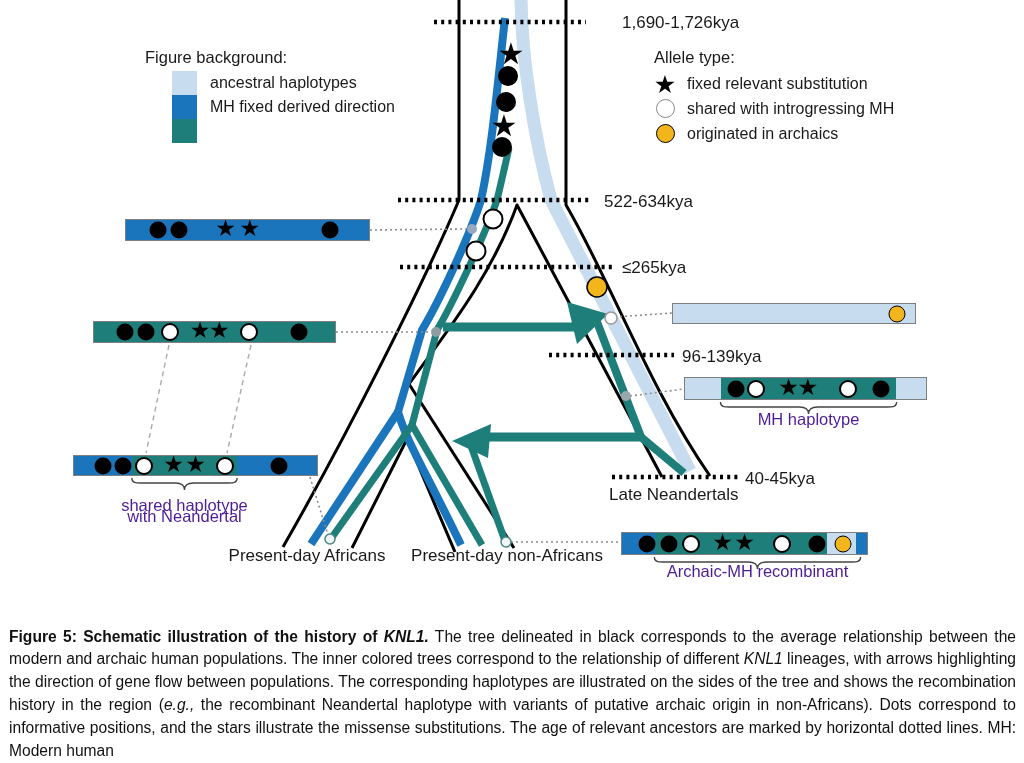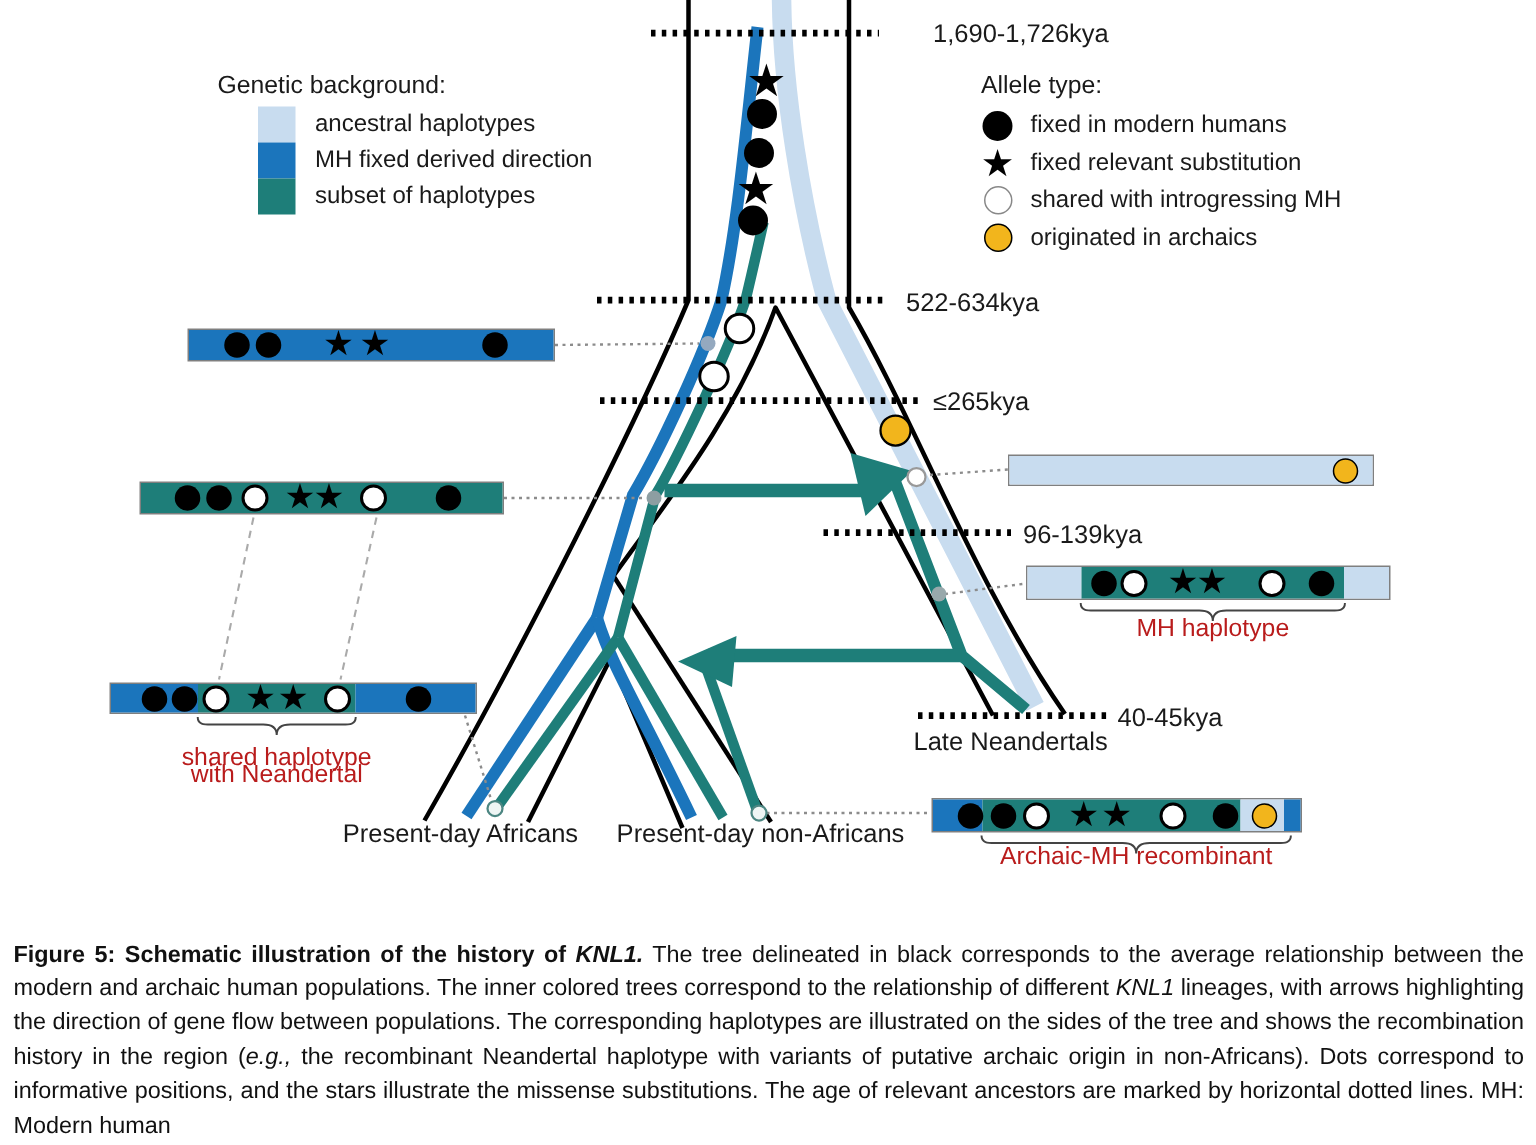--- a/index.html
+++ b/index.html
@@ -12,21 +12,21 @@
   .hapbar{position:absolute;display:flex;box-sizing:border-box;
           border:1px solid rgba(0,0,0,.5);}
   .seg{height:100%;}
   .mk{position:absolute;top:50%;transform:translate(-50%,-50%);border-radius:50%;}
   .mk-black{width:17px;height:17px;background:#000;}
   .mk-white{width:14px;height:14px;background:#fff;border:2px solid #000;}
   .mk-yellow{width:15px;height:15px;border:1.5px solid #000;}
   .mk-star{background:none;border-radius:0;font-size:23px;line-height:1;color:#000;
            transform:translate(-50%,-55%);}
   .bar-label{position:absolute;transform:translateX(-50%);font-size:16.5px;
-             white-space:nowrap;text-align:left;color:#b91c1c;}
+             white-space:nowrap;text-align:left;color:#4c1d95;}
 
   .legend{position:absolute;}
   .legend-title{font-size:16.5px;margin:0 0 4px 2px;}
   .lrow{display:flex;align-items:center;padding-left:29px;}
   .swatch{width:25px;height:24px;flex:0 0 25px;}
   .llabel{padding-left:13px;font-size:16px;line-height:24px;}
   .arow{display:flex;align-items:center;height:25px;}
   .sym{width:26px;display:flex;justify-content:center;align-items:center;flex:0 0 26px;}
   .sym-dot{width:20px;height:20px;border-radius:50%;background:#000;}
   .sym-white{width:17px;height:17px;border-radius:50%;background:#fff;border:1.7px solid #888;}
@@ -131,52 +131,45 @@
     </g>
 
     <g class="svg-label" font-size="17">
       <text x="307" y="561" text-anchor="middle">Present-day Africans</text>
       <text x="507" y="561" text-anchor="middle">Present-day non-Africans</text>
       <text x="609" y="500">Late Neandertals</text>
     </g>
   </svg>
 
   <div class="legend" style="left:143px;top:48px;">
-    <div class="legend-title">Genetic background:</div>
+    <div class="legend-title">Figure background:</div>
     <div id="legend-bg-items">
         <div class="lrow">
           <div class="swatch" style="background: rgb(200, 220, 239);"></div>
           <div class="llabel">
             <div>ancestral haplotypes</div>
           </div>
         </div>
         <div class="lrow">
           <div class="swatch" style="background: rgb(27, 117, 188);"></div>
           <div class="llabel">
             <div>MH fixed derived direction</div>
           </div>
         </div>
         <div class="lrow">
           <div class="swatch" style="background: rgb(30, 126, 121);"></div>
           <div class="llabel">
-            <div>subset of haplotypes</div>
           </div>
         </div>
       </div>
   </div>
 
   <div class="legend" style="left:652px;top:48px;">
     <div class="legend-title">Allele type:</div>
     <div id="legend-allele-items">
-        <div class="arow">
-          <div class="sym">
-            <span class="sym-dot"></span>
-          </div>
-          <div class="alabel">fixed in modern humans</div>
-        </div>
         <div class="arow">
           <div class="sym">
             <span class="sym-star">★</span>
           </div>
           <div class="alabel">fixed relevant substitution</div>
         </div>
         <div class="arow">
           <div class="sym">
             <span class="sym-white"></span>
           </div>

